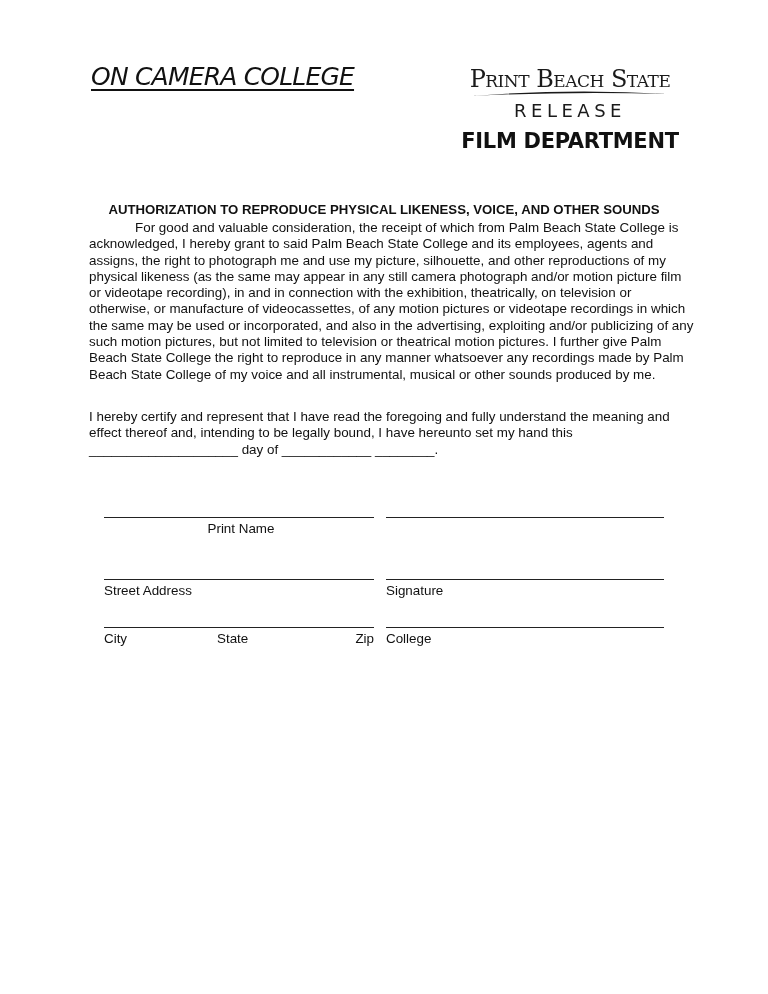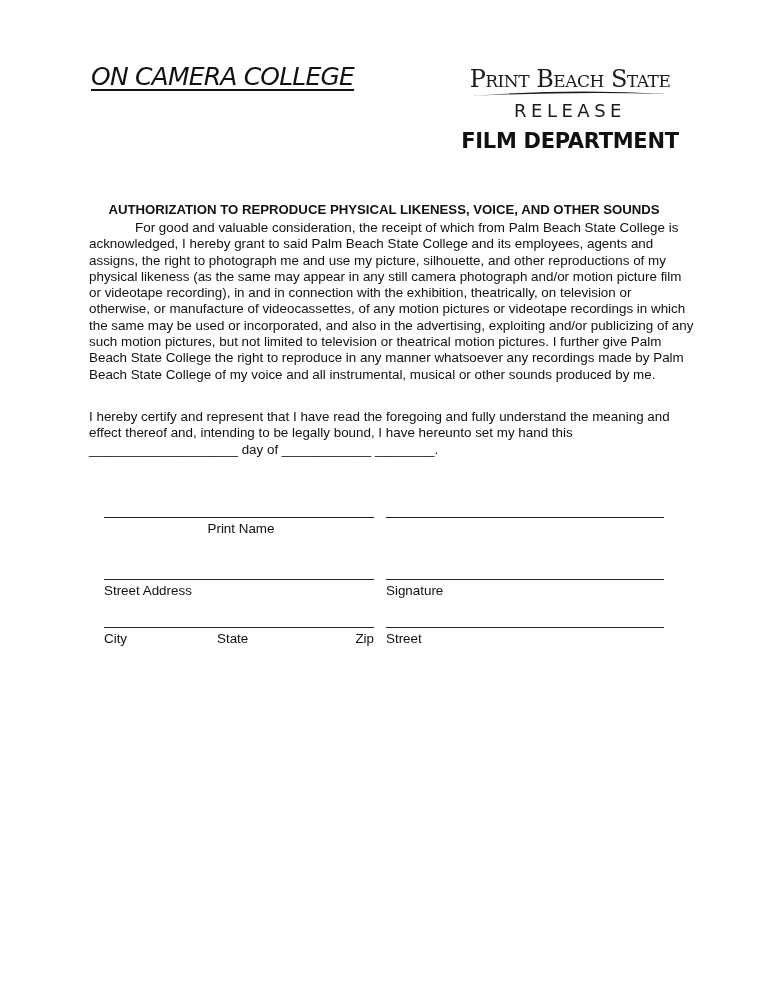--- a/index.html
+++ b/index.html
@@ -94,15 +94,15 @@
   <div class="field left row3">
     <div class="line"></div>
     <div class="label">
       <span class="sub" style="left:0">City</span>
       <span class="sub" style="left:113px">State</span>
       <span class="sub" style="right:0">Zip</span>
     </div>
   </div>
   <div class="field right row3">
     <div class="line"></div>
-    <div class="label">Street</div>
+    <div class="label">College</div>
   </div>
 </div>
 
 </body></html>

